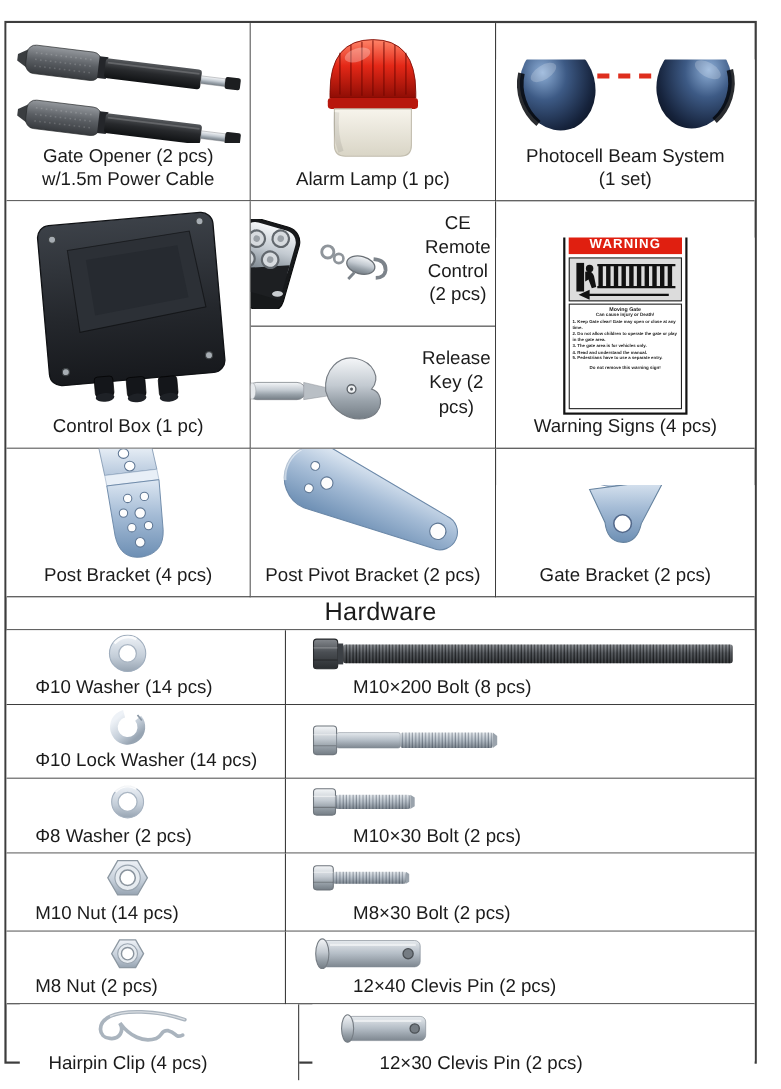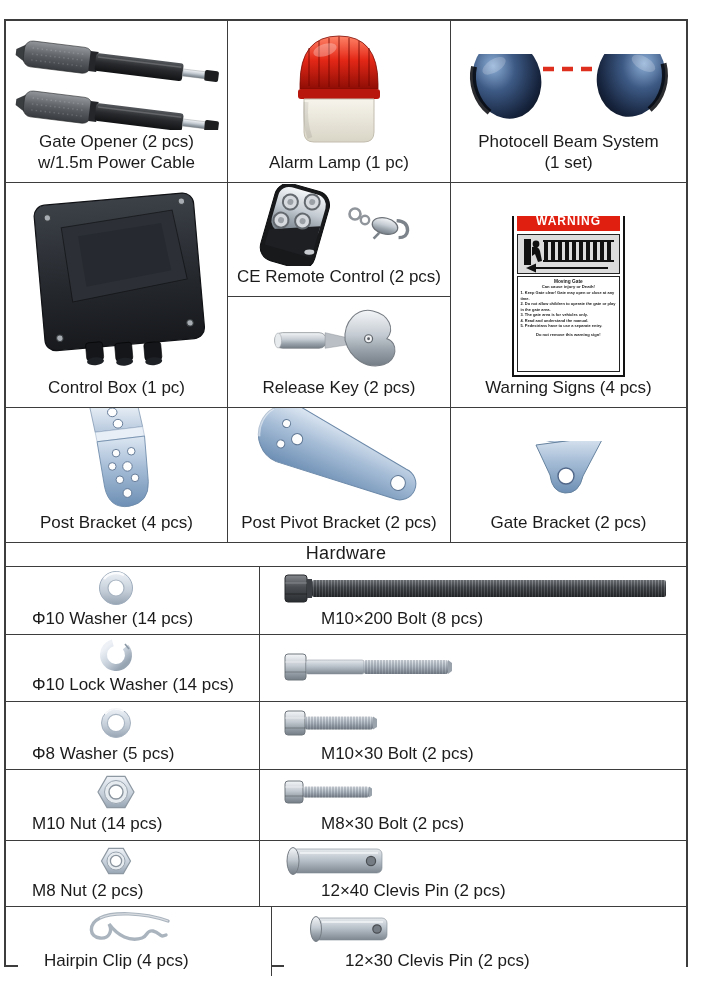--- a/index.html
+++ b/index.html
@@ -18,25 +18,25 @@
         position:relative;overflow:hidden;background:#fff;}
   .cell.last{border-right:none;}
   .r-hw:last-child .cell{border-bottom:none;margin-left:12px;}
   .c1{width:222px;} .c2{width:223px;display:flex;} .c3{flex:1;margin-top:33px;}
   .hl{width:254px;} .hr{flex:1;}
   .imgbox{flex:1;display:flex;align-items:center;justify-content:center;width:100%;}
   .lbl{font-size:17px;line-height:1.28;text-align:center;padding:0 4px 8px 4px;}
   .lbl .ln{display:block;}
   
   .splitcol{flex-direction:column;padding:0;}
-  .subcell{box-sizing:border-box;width:100%;display:flex;flex-direction:column;align-items:center;justify-content:flex-end;}
+  .subcell{box-sizing:border-box;width:100%;display:flex;flex-direction:row;align-items:center;justify-content:flex-end;}
   .sub-top{height:114px;border-bottom:1.5px solid #3d3d3d;}
   .sub-bot{flex:1;}
   
-  .hwtitle{font-size:18px;letter-spacing:.3px;text-align:center;padding-bottom:2px;}
+  .hwtitle{font-size:23px;letter-spacing:.3px;text-align:center;padding-bottom:2px;}
   .hwimg{flex:1;display:flex;align-items:center;width:100%;box-sizing:border-box;}
   .hwimg.centered{justify-content:center;padding-right:34px;}
   .hwimg.leftset{justify-content:flex-start;padding-left:24px;}
   .hwlbl{font-size:17px;line-height:1.2;align-self:flex-start;text-align:left;padding-bottom:5px;white-space:nowrap;}
   .hwlbl.l{padding-left:26px;}
   .hwlbl.r{padding-left:61px;}
   
   .wsign{width:113px;height:172px;border:2px solid #121212;background:#fff;box-sizing:border-box;
          display:flex;flex-direction:column;margin-top:12px;}
   .ws-head{background:#e01f10;color:#ffffff;font-weight:bold;font-size:12px;letter-spacing:1px;
@@ -444,21 +444,21 @@
 
     <div class="row r-hw">
       <div class="cell hl">
         <div class="hwimg centered">
           <svg width="42" height="40" viewBox="0 0 42 40">
             <circle cx="21" cy="20" r="14.5" fill="url(#gWasher)" stroke="#a6b2c0" stroke-width="1"></circle>
             <circle cx="21" cy="20" r="8.6" fill="#fff" stroke="#aab6c3" stroke-width="1.2"></circle>
             <path d="M10,11 A14,14 0 0 1 29,8" stroke="rgba(255,255,255,.85)" stroke-width="2.2" fill="none"></path>
           </svg>
         </div>
-        <div class="hwlbl l">Φ8 Washer (5 pcs)</div>
+        <div class="hwlbl l">Φ8 Washer (2 pcs)</div>
       </div>
       <div class="cell hr last">
         <div class="hwimg leftset">
           <svg width="95" height="42" viewBox="0 0 95 42">
             <rect x="1" y="9" width="20" height="24" rx="3" fill="url(#gChrome)" stroke="#6f767d" stroke-width="1"></rect>
             <line x1="1" y1="16" x2="21" y2="16" stroke="rgba(255,255,255,.5)"></line>
             <line x1="1" y1="26" x2="21" y2="26" stroke="rgba(0,0,0,.25)"></line>
             <rect x="21" y="14.5" width="68" height="13" rx="2" fill="url(#gMetal)"></rect>
             <rect x="21" y="14.5" width="68" height="13" rx="2" fill="url(#pThreadL)"></rect>
             <polygon points="89,14.5 93,17 93,25 89,27.5" fill="#9aa3ac"></polygon>

